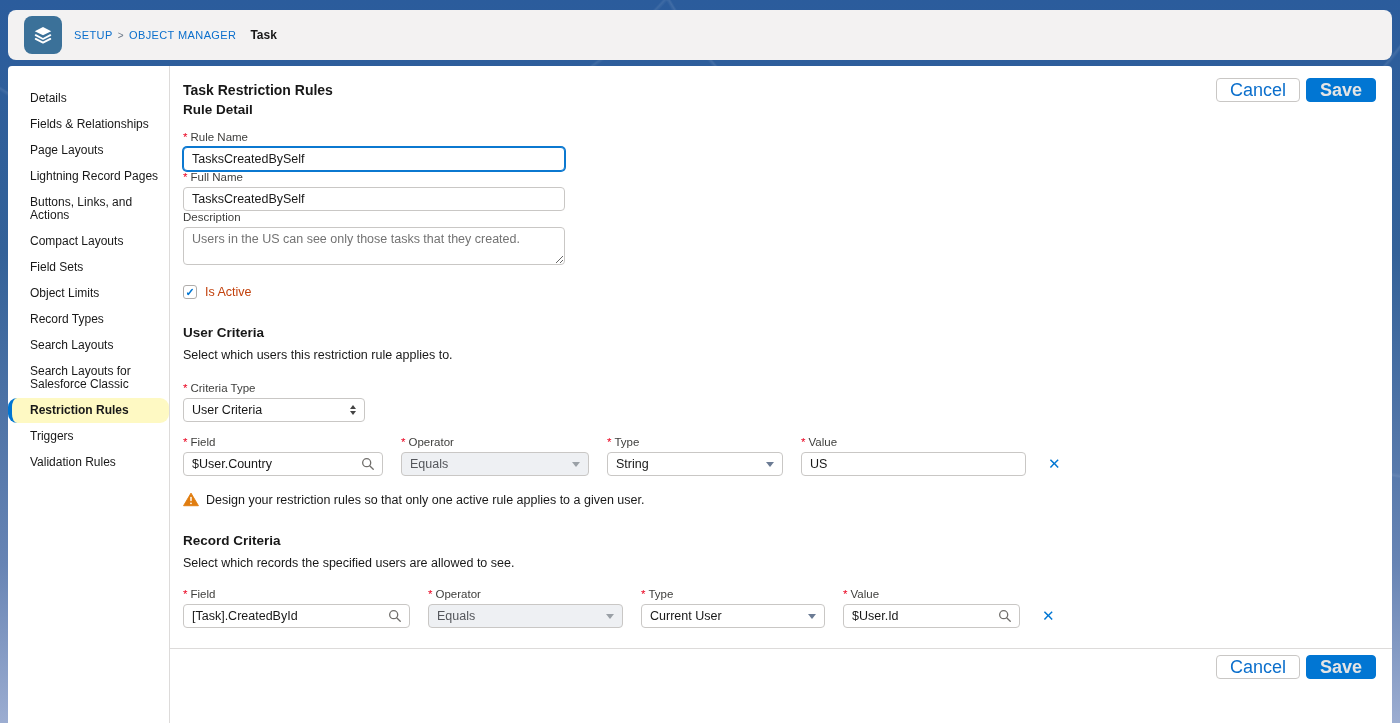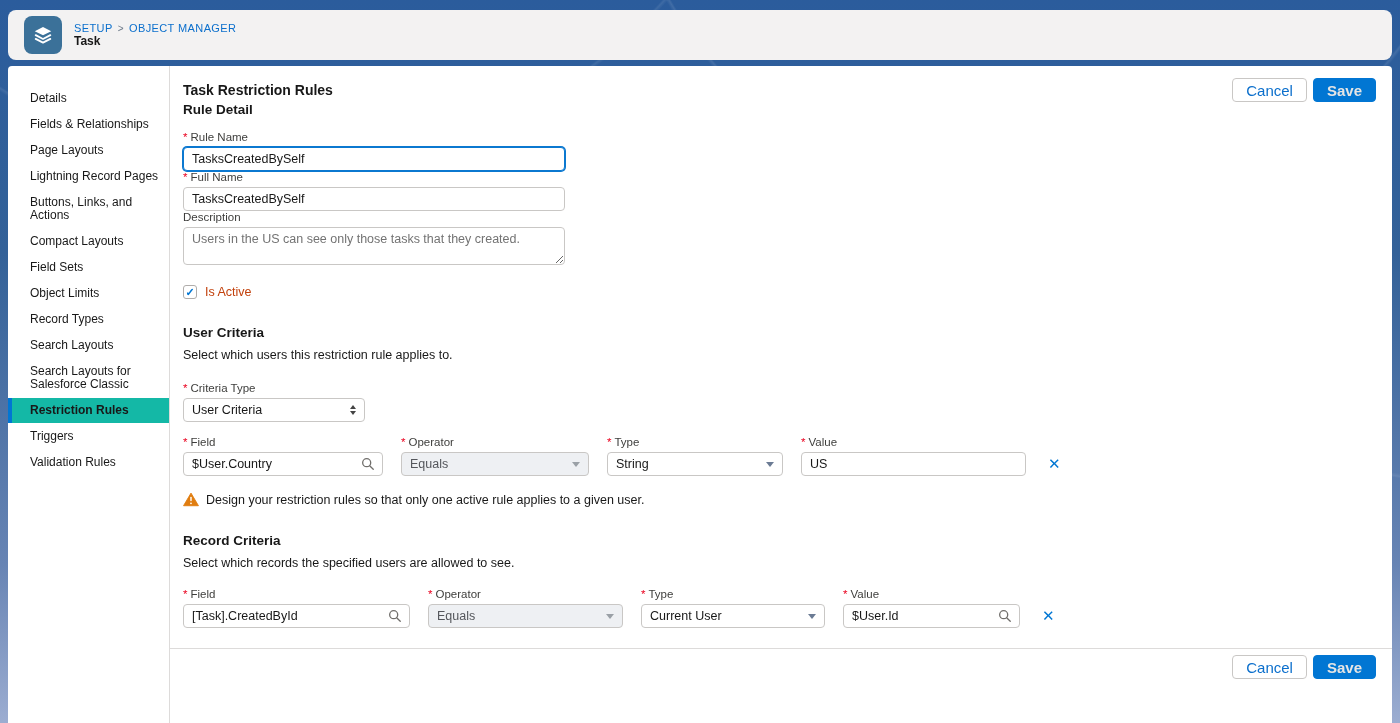--- a/index.html
+++ b/index.html
@@ -19,49 +19,49 @@
   
   .header-card {
     position:absolute; left:8px; top:10px; width:1384px; height:50px;
     background:#f3f2f2; border-radius:8px;
     display:flex; align-items:center; padding-left:16px;
   }
   .obj-icon {
     width:38px; height:38px; border-radius:8px; background:#3b7199;
     display:flex; align-items:center; justify-content:center; flex:0 0 auto;
   }
-  .header-text { margin-left:12px; display:flex; flex-direction:column; gap:0; }
+  .header-text { margin-left:12px; display:flex; flex-direction:row; gap:14px; }
   .breadcrumb { font-size:11px; letter-spacing:.4px; display:flex; gap:5px; align-items:center; }
   .breadcrumb a { color:#0b6fcc; text-decoration:none; font-weight:400; cursor:pointer; }
   .breadcrumb .sep { color:#6e7b8a; font-size:10px; }
   .header-title { font-size:12px; font-weight:bold; color:#181818; }
 
   
   .content-card {
     position:absolute; left:8px; top:66px; width:1384px; height:660px;
     background:#ffffff; border-radius:4px; display:flex; overflow:hidden;
   }
 
   
   .sidebar { width:162px; border-right:1px solid #dddbda; padding-top:20px; flex:0 0 auto; }
   .side-item {
     font-size:12px; color:#181818; padding:6px 8px 6px 22px; line-height:13px;
     cursor:pointer; margin-bottom:1px;
   }
   .side-item.selected {
-    background:#14b8a6; border-left:4px solid #0176d3; padding-left:18px; font-weight:bold;
+    background:#fef9c3; border-left:4px solid #0176d3; padding-left:18px; font-weight:bold;border-radius:9px;
   }
 
   
   .main { flex:1; position:relative; padding:12px 16px 0 13px; }
   .main-header { display:flex; justify-content:space-between; align-items:flex-start; }
   .page-title { font-size:14px; font-weight:bold; color:#181818; padding-top:4px; }
   .btn-row { display:flex; gap:6px; }
   .btn {
-    height:24px; padding:0 13px; border-radius:4px; font-size:15px;
+    height:24px; padding:0 13px; border-radius:4px; font-size:18px;
     display:inline-flex; align-items:center; cursor:pointer;
     font-family:"Liberation Sans", sans-serif;
   }
   .btn-neutral { background:#fff; border:1px solid #c9c7c5; color:#0b6fcc; }
   .btn-brand  { background:#0176d3; border:1px solid #0176d3; color:#e5e5e5;font-weight:bold; }
 
   .section-heading { font-size:13.5px; font-weight:bold; color:#181818; }
   .section-sub { font-size:12.5px; color:#181818; margin-top:8px; }
 
   .field-label { font-size:11.5px; color:#3e3e3c; display:flex; gap:3px; align-items:baseline; }

